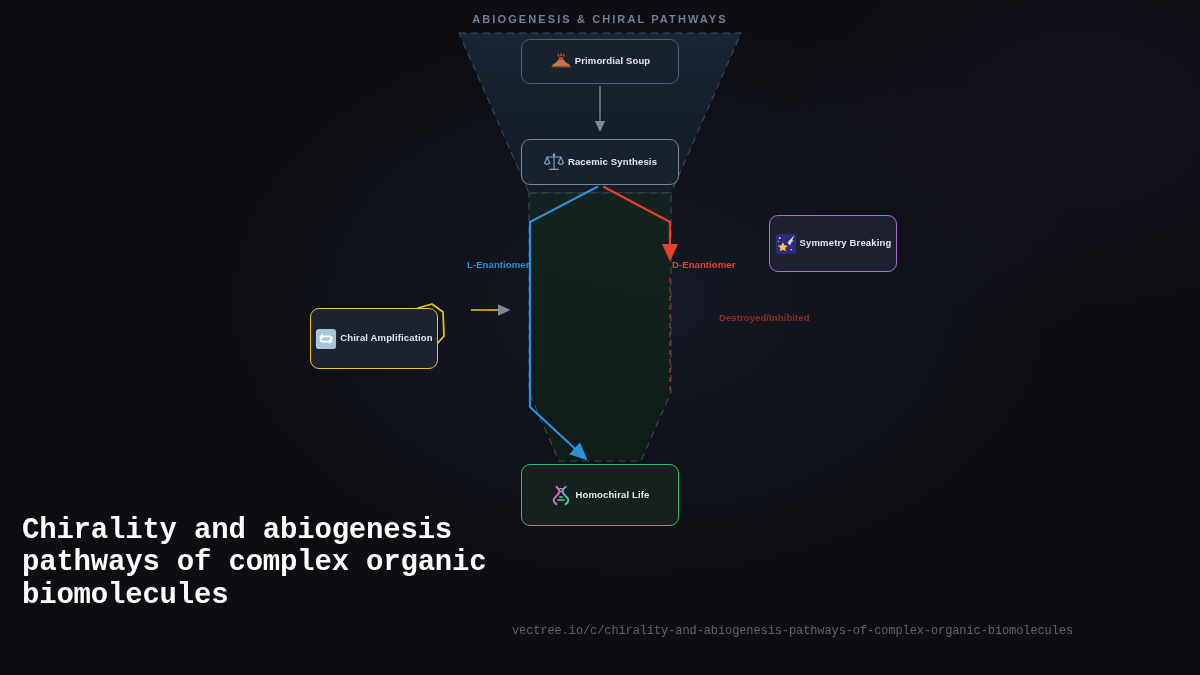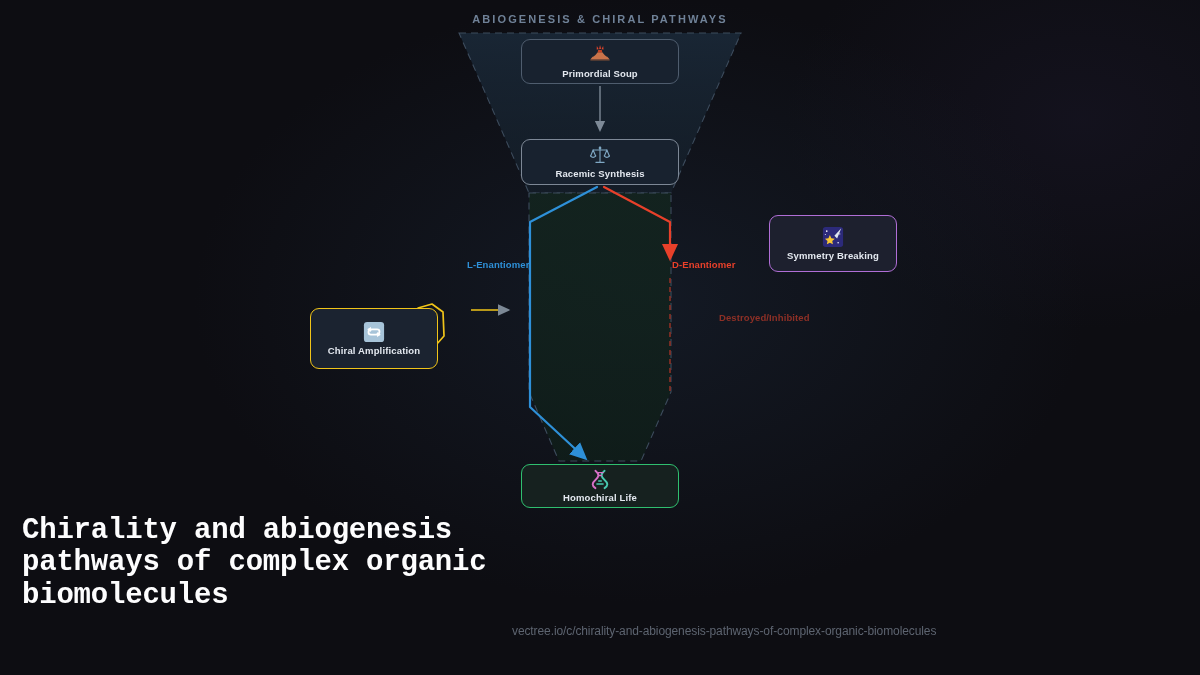--- a/index.html
+++ b/index.html
@@ -51,21 +51,21 @@
   }
 
   
   .node {
     position: absolute;
     box-sizing: border-box;
     border-radius: 9px;
     background: #182231;
     border: 1px solid #4e5c6d;
     display: flex;
-    flex-direction: column;
+    flex-direction: row;
     align-items: center;
     justify-content: center;
     gap: 3px;
     z-index: 6;
   }
   .node-icon {
     width: 22px;
     height: 22px;
     display: block;
   }
@@ -82,21 +82,21 @@
     left: 521px; top: 39px; width: 158px; height: 45px;
     background: #18222f;
     border-color: #4f5d6e;
   }
   #node-racemic-synthesis {
     left: 521px; top: 139px; width: 158px; height: 46px;
     background: #18222f;
     border-color: #7d8896;
   }
   #node-homochiral-life {
-    left: 521px; top: 464px; width: 158px; height: 44px;
+    left: 521px; top: 464px; width: 158px; height: 62px;
     background: #16211f;
     border-color: #2fbf6f;
   }
   #node-chiral-amplification {
     left: 310px; top: 308px; width: 128px; height: 61px;
     background: #1b2330;
     border-color: #f0c419;
   }
   #node-symmetry-breaking {
     left: 769px; top: 204px; width: 128px; height: 57px;
@@ -155,21 +155,21 @@
     font-weight: 700;
     line-height: 1.12;
     color: #fdfdfe;
     letter-spacing: -0.2px;
     z-index: 8;
   }
   #page-url {
     position: absolute;
     left: 512px;
     top: 624px;
-    font-family: Liberation Sans, sans-serif;
+    font-family: Liberation Mono, monospace;
     font-size: 12px;
     color: #5d6470;
     letter-spacing: -0.1px;
     white-space: nowrap;
     z-index: 8;
   }
 </style>
 </head>
 <body>
 

